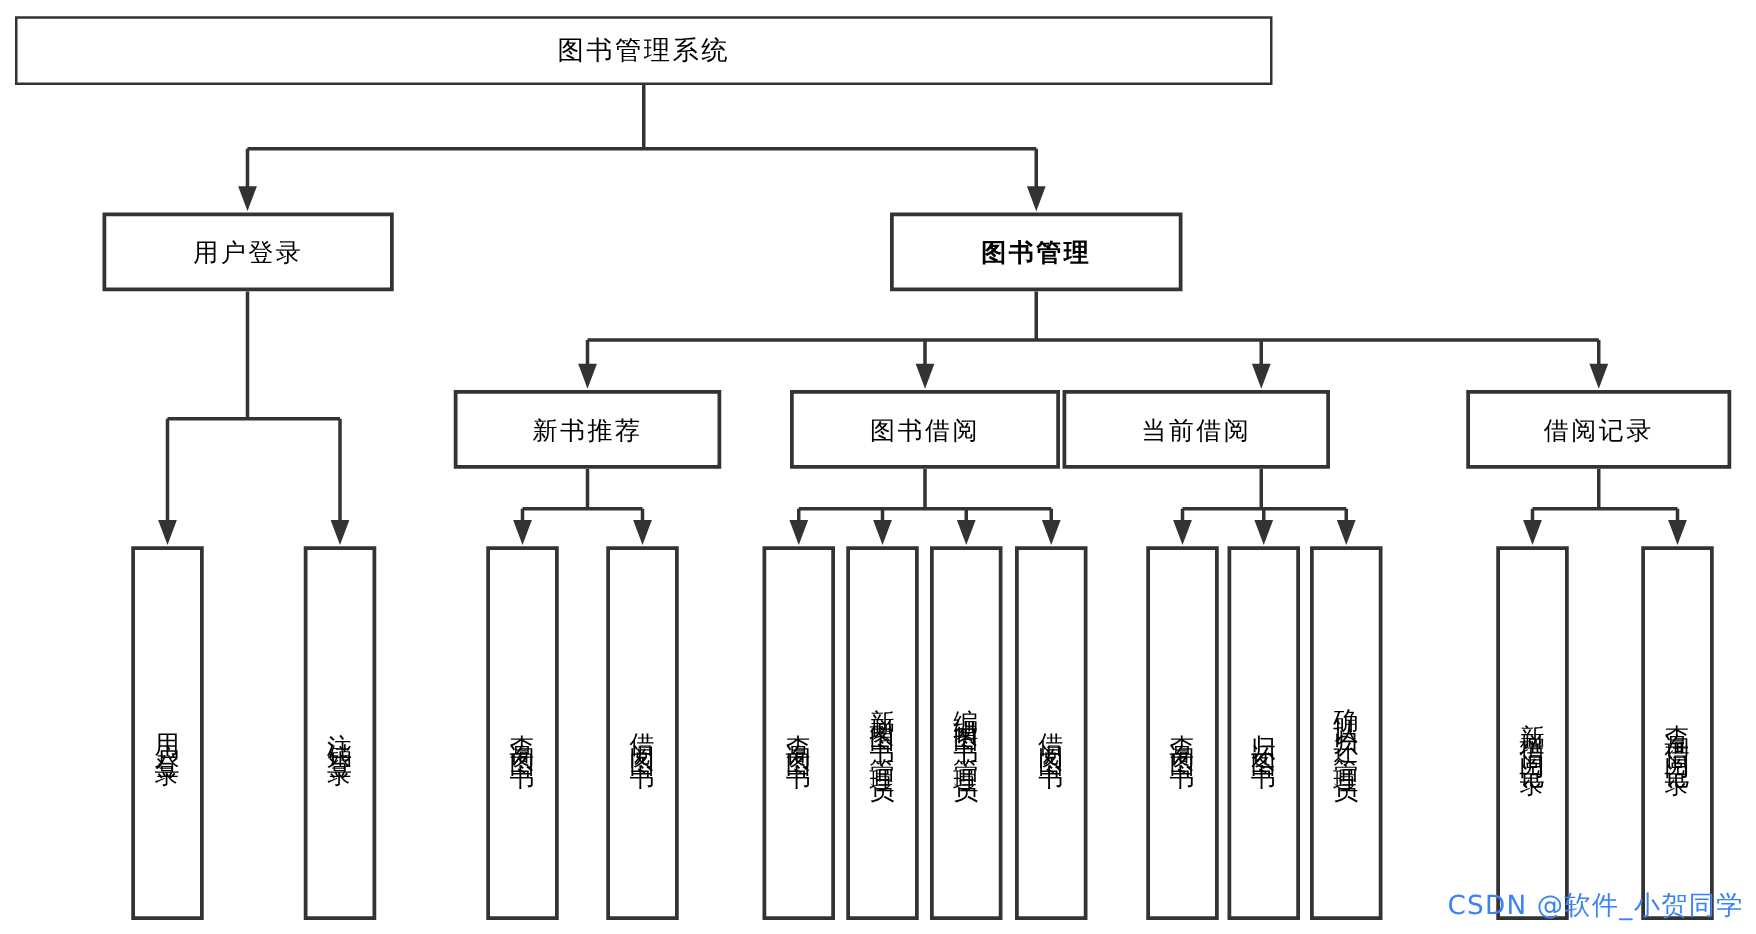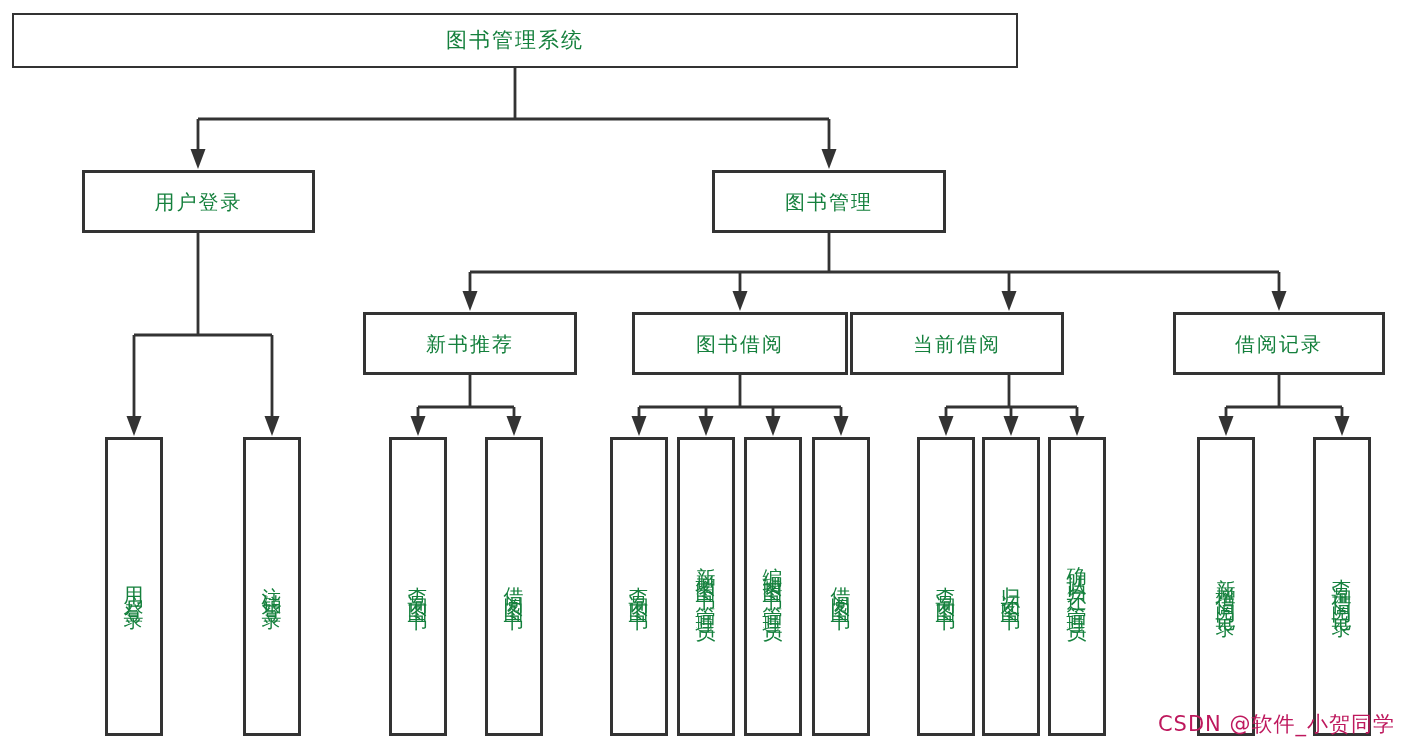--- a/index.html
+++ b/index.html
@@ -24,21 +24,21 @@
     pointer-events: none;
   }
   .node {
     position: absolute;
     box-sizing: border-box;
     border: 3px solid #333333;
     background: #ffffff;
     display: flex;
     align-items: center;
     justify-content: center;
-    color: #15803d;
+    color: #000000;
     font-size: 20px;
     letter-spacing: 2px;
     line-height: 1;
   }
   .node.root {
     border-width: 2px;
     font-size: 21px;
   }
   .node.leaf {
     width: 58px;
@@ -48,21 +48,21 @@
     writing-mode: vertical-rl;
     letter-spacing: 8px;
     line-height: 1;
     white-space: nowrap;
   }
   .watermark {
     position: absolute;
     right: 10px;
     bottom: 9px;
     font-size: 21px;
-    color: #be185d;
+    color: #3b82f6;
     letter-spacing: 1px;
     pointer-events: none;
   }
 </style>
 </head>
 <body>
 
 <div class="canvas">
 
   <svg class="wires" viewBox="0 0 1405 747" xmlns="http://www.w3.org/2000/svg">
@@ -115,21 +115,21 @@
     </g>
   </svg>
 
   <div class="node root" style="left:12px; top:13px; width:1006px; height:55px;">
     <span>图书管理系统</span>
   </div>
 
   <div class="node" style="left:82px; top:170px; width:233px; height:63px;">
     <span>用户登录</span>
   </div>
-  <div class="node" style="left:712px; top:170px; width:234px; height:63px;">
+  <div class="node" style="left:712px; top:170px; width:234px; height:63px;font-weight:bold;">
     <span>图书管理</span>
   </div>
 
   <div class="node" style="left:632px; top:312px; width:216px; height:63px;">
     <span>图书借阅</span>
   </div>
   <div class="node" style="left:363px; top:312px; width:214px; height:63px;">
     <span>新书推荐</span>
   </div>
   <div class="node" style="left:850px; top:312px; width:214px; height:63px;">

